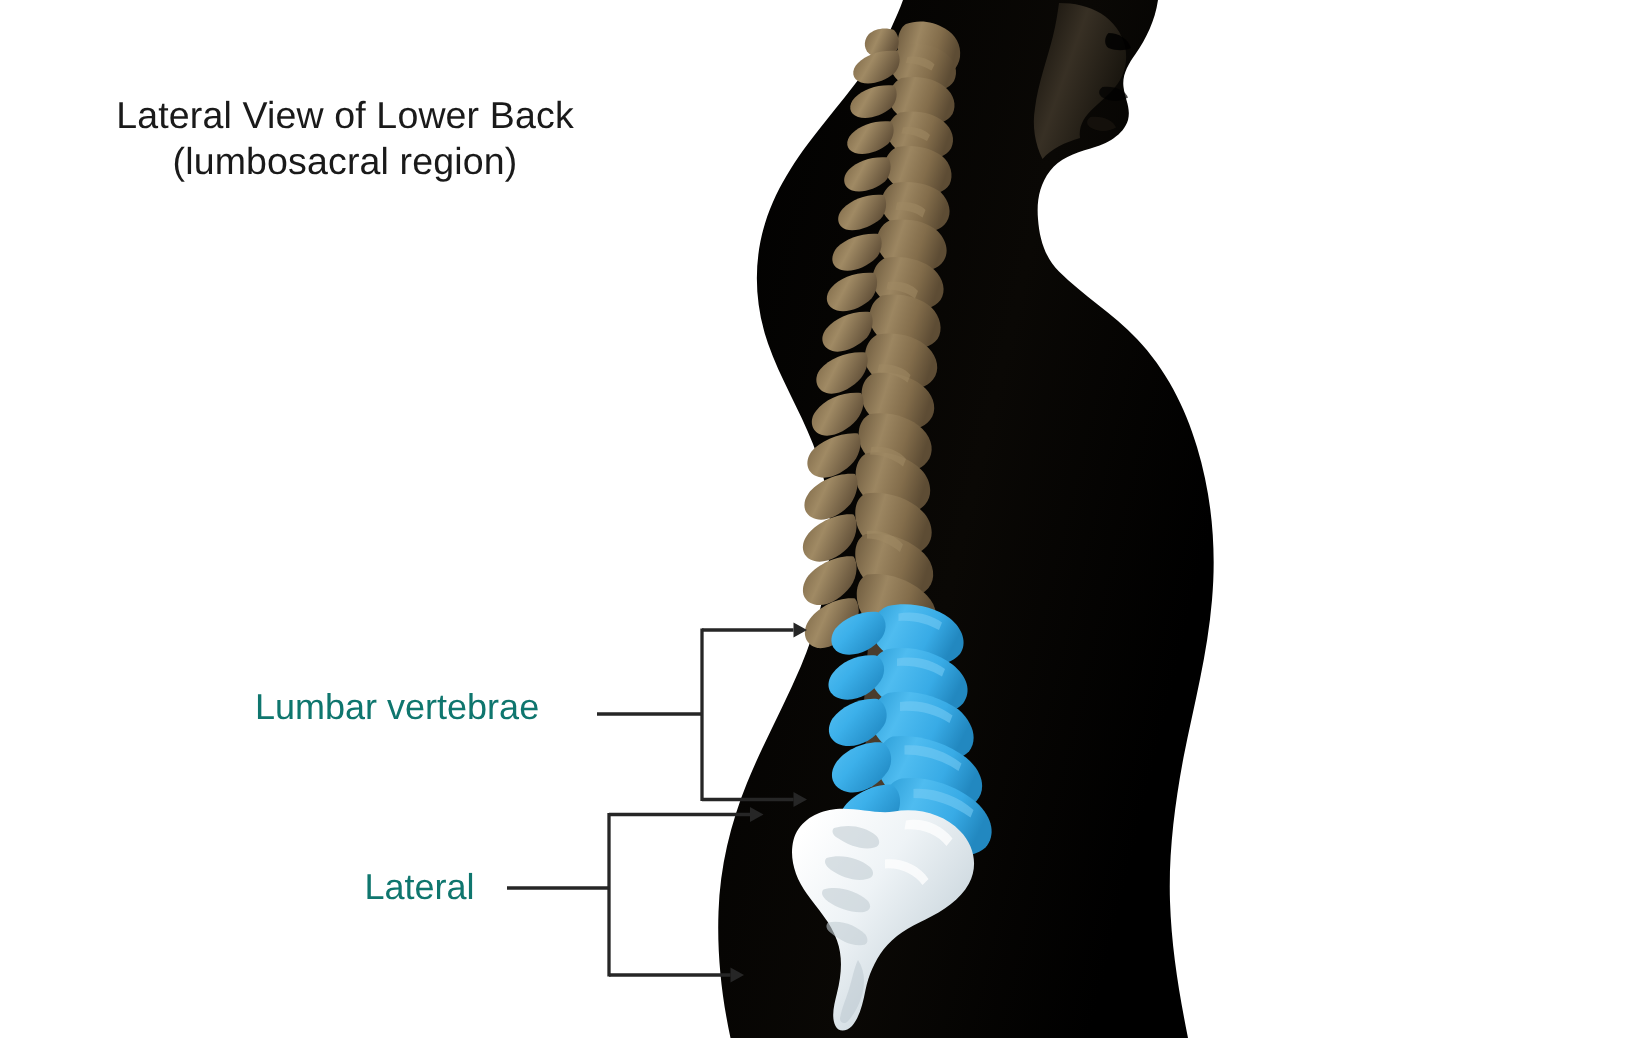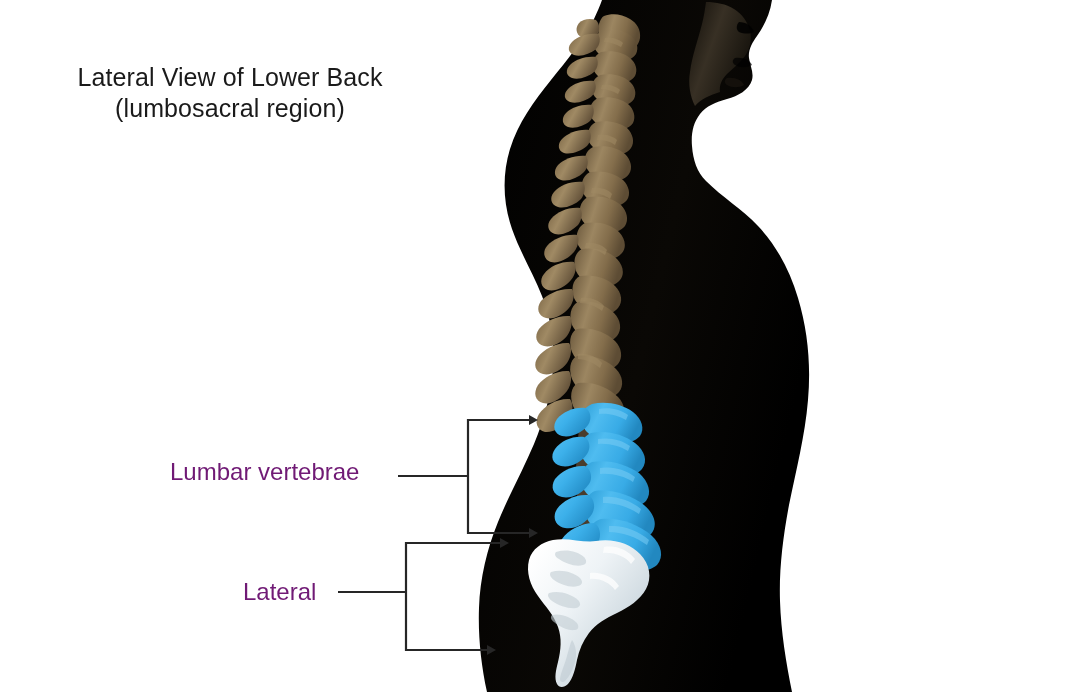--- a/index.html
+++ b/index.html
@@ -32,21 +32,21 @@
     width: 400px;
     text-align: center;
     color: #1a1a1a;
     font-size: 25px;
     line-height: 31px;
     letter-spacing: 0.1px;
     white-space: pre-line;
   }
   .callout-label {
     position: absolute;
-    color: #701a75;
+    color: #0f766e;
     font-size: 24px;
     line-height: 28px;
     white-space: nowrap;
   }
   #label-lumbar {
     left: 170px;
     top: 458px;
   }
   #label-sacrum {
     left: 243px;

